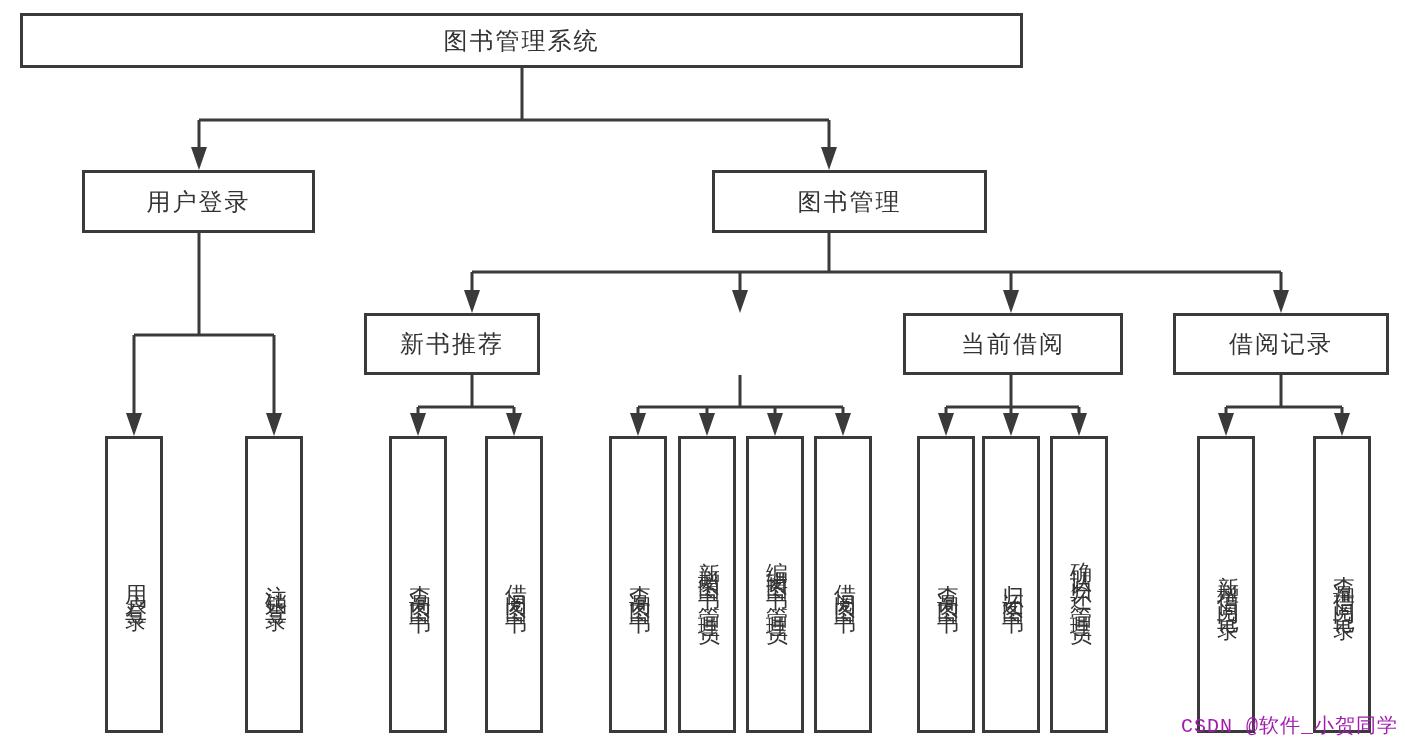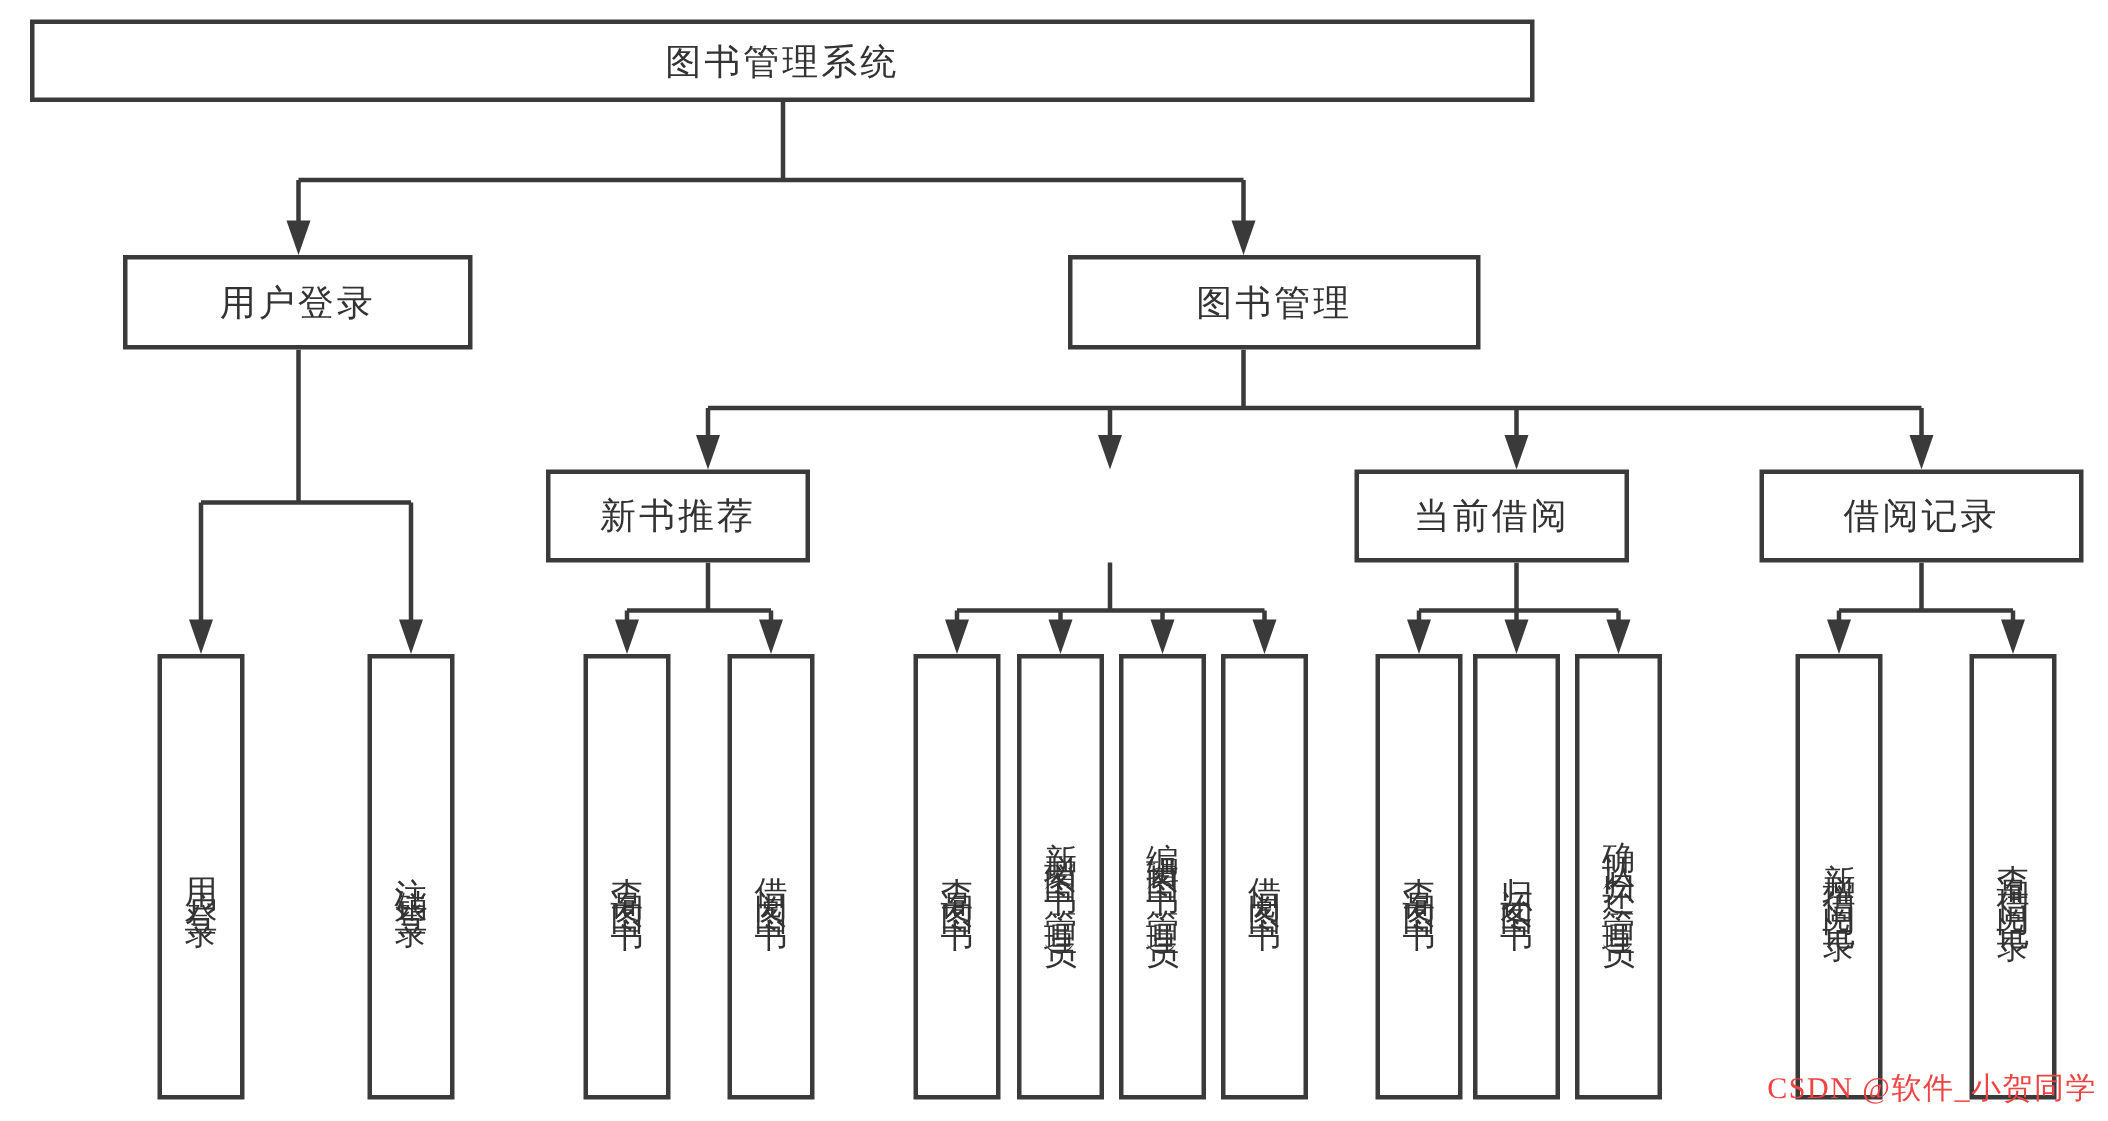--- a/index.html
+++ b/index.html
@@ -1,21 +1,21 @@
 <!DOCTYPE html>
 <html><head>
 <meta charset="utf-8">
 <style>
   html, body { margin: 0; padding: 0; background: #ffffff; }
   #canvas {
     position: relative;
     width: 1405px;
     height: 747px;
     background: #ffffff;
-    font-family: Liberation Serif, serif;
+    font-family: Liberation Mono, monospace;
     overflow: hidden;
   }
   #wires { position: absolute; left: 0; top: 0; z-index: 1; }
   .node {
     position: absolute;
     box-sizing: border-box;
     border: 3px solid #3a3a3a;
     background: #ffffff;
     display: flex;
     align-items: center;
@@ -37,21 +37,21 @@
     letter-spacing: 9px;
     color: #333333;
     white-space: nowrap;
   }
   .watermark {
     position: absolute;
     right: 7px;
     top: 712px;
     font-size: 20px;
     letter-spacing: 1px;
-    color: #ef4444;
+    color: #a21caf;
     z-index: 3;
     white-space: nowrap;
   }
 </style>
 </head>
 <body>
 
 <div id="canvas">
 
   <svg id="wires" width="1405" height="747" viewBox="0 0 1405 747">
@@ -104,21 +104,21 @@
   <div class="node" style="left:82px; top:170px; width:233px; height:63px;">
     <span class="hlabel">用户登录</span>
   </div>
   <div class="node" style="left:712px; top:170px; width:275px; height:63px;">
     <span class="hlabel">图书管理</span>
   </div>
 
   <div class="node" style="left:364px; top:313px; width:176px; height:62px;">
     <span class="hlabel">新书推荐</span>
   </div>
-  <div class="node" style="left:903px; top:313px; width:183px; height:62px;">
+  <div class="node" style="left:903px; top:313px; width:220px; height:62px;">
     <span class="hlabel">当前借阅</span>
   </div>
   <div class="node" style="left:1173px; top:313px; width:216px; height:62px;">
     <span class="hlabel">借阅记录</span>
   </div>
 
   <div class="node leaf" style="left:105px; top:436px; width:58px; height:297px;">
     <span class="vlabel">用户登录</span>
   </div>
   <div class="node leaf" style="left:245px; top:436px; width:58px; height:297px;">

